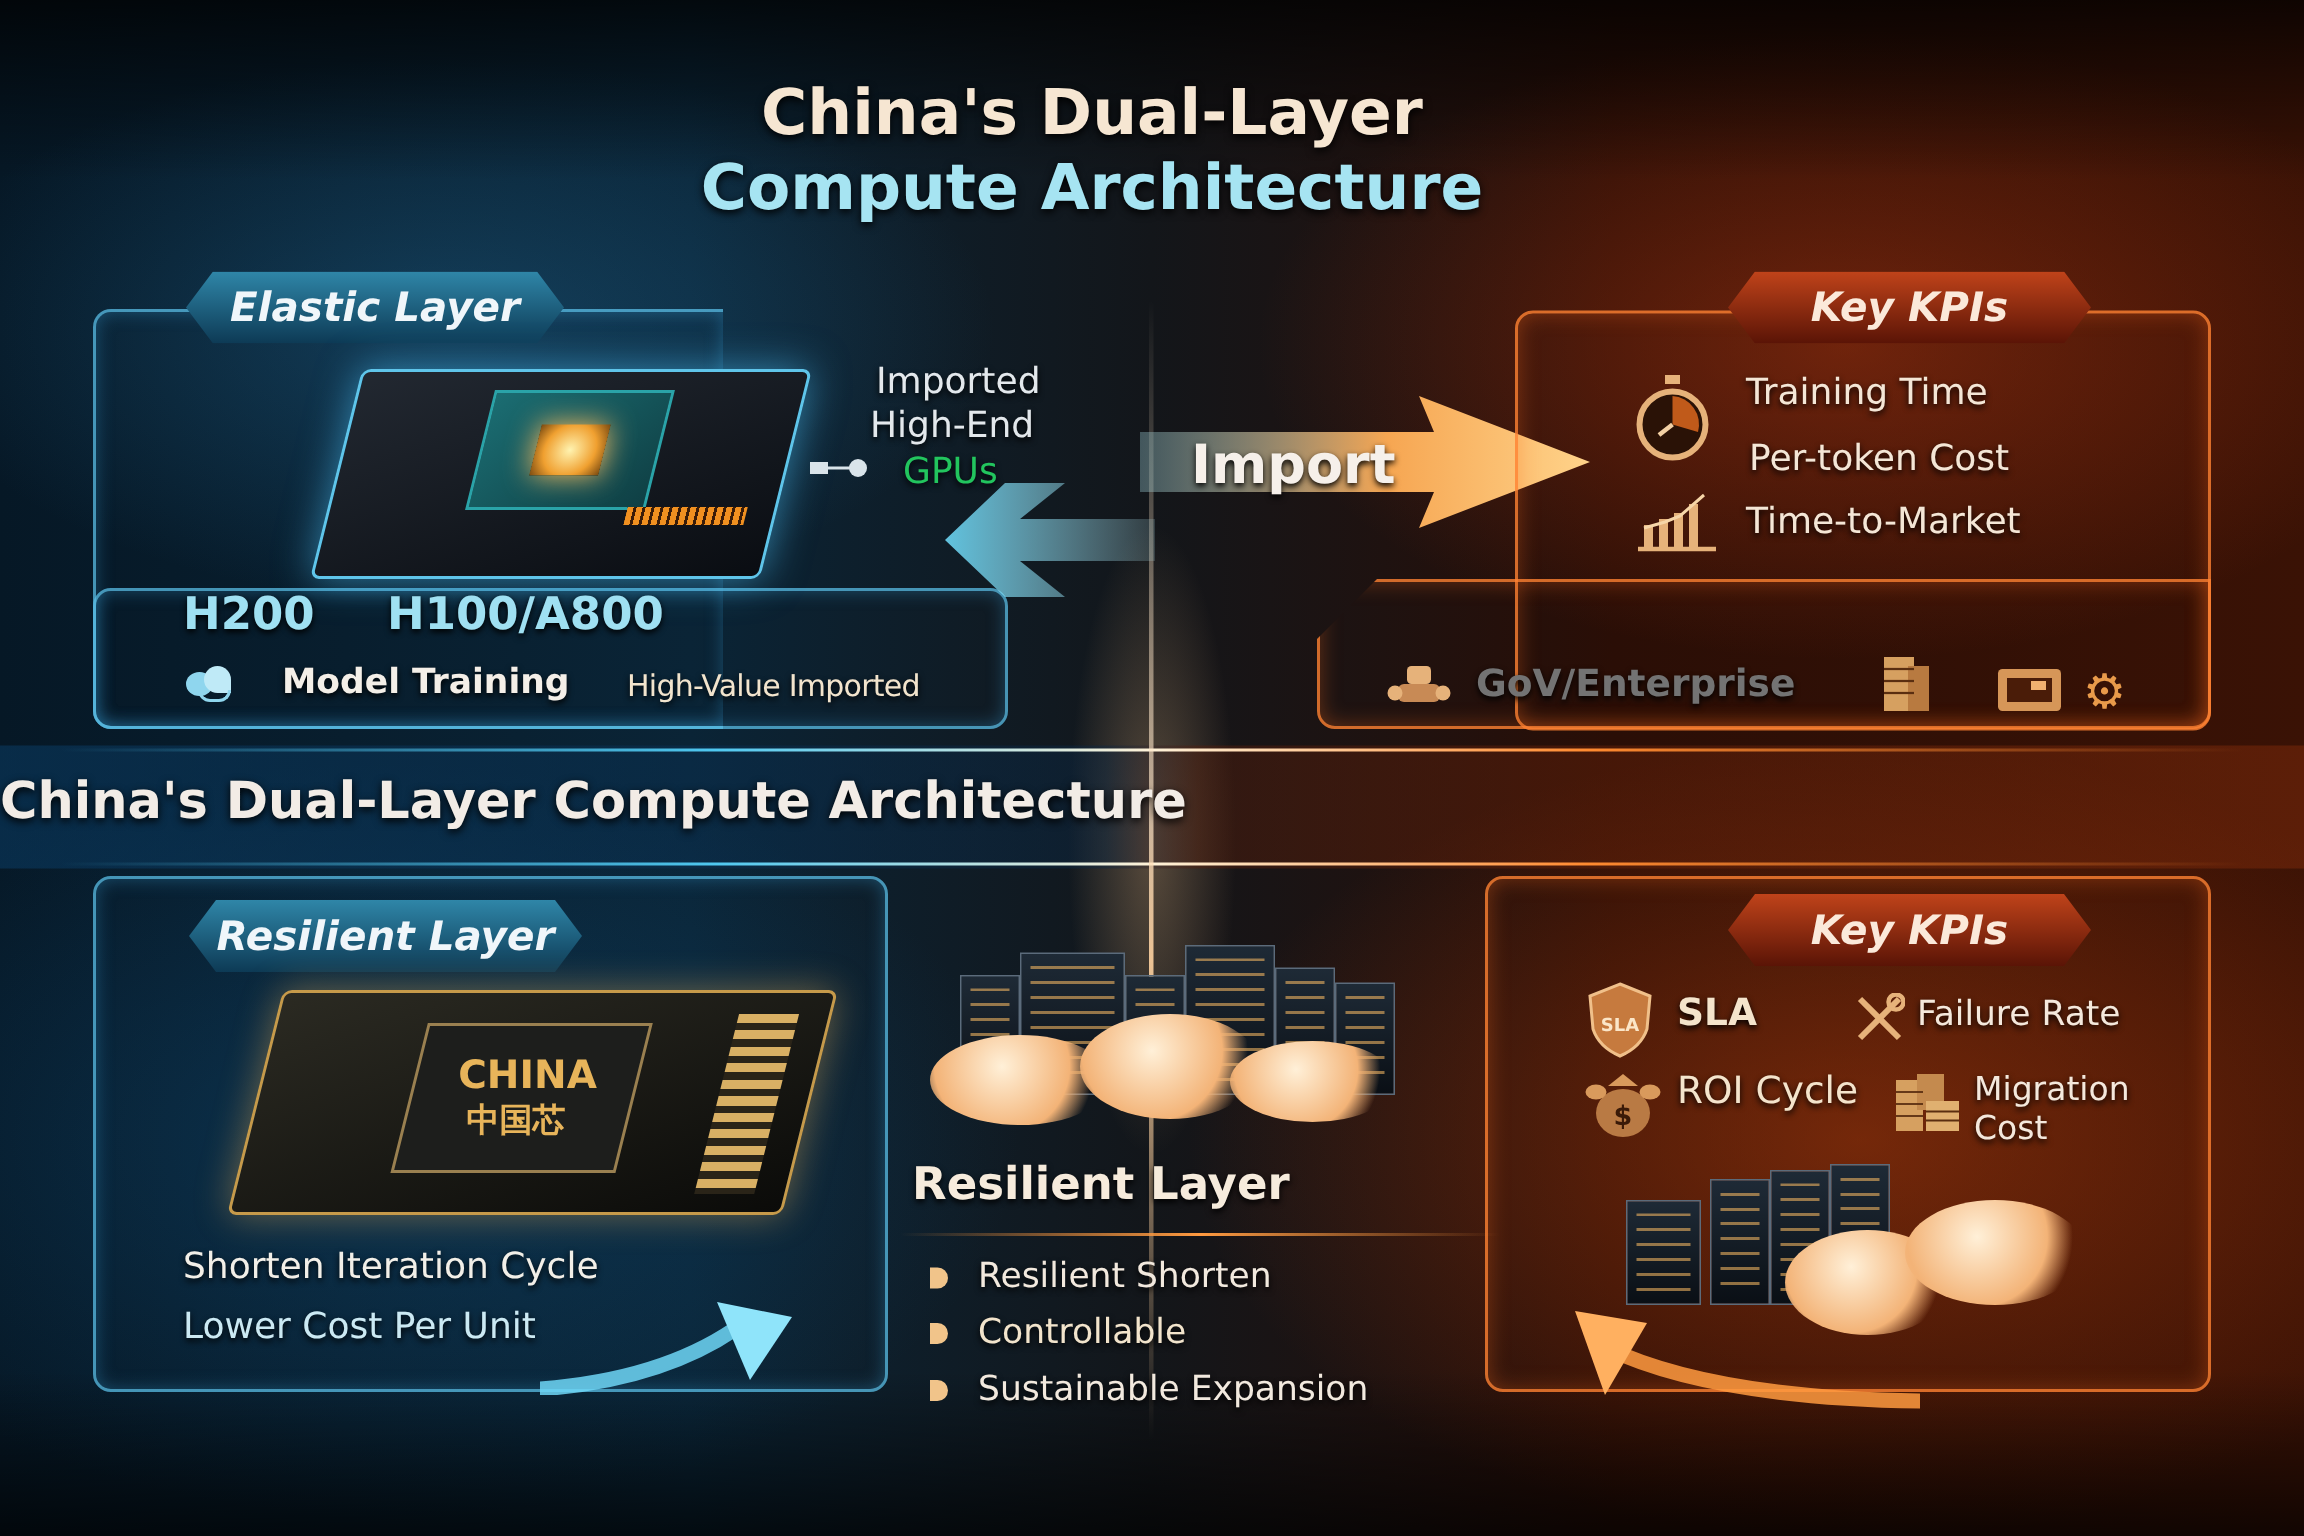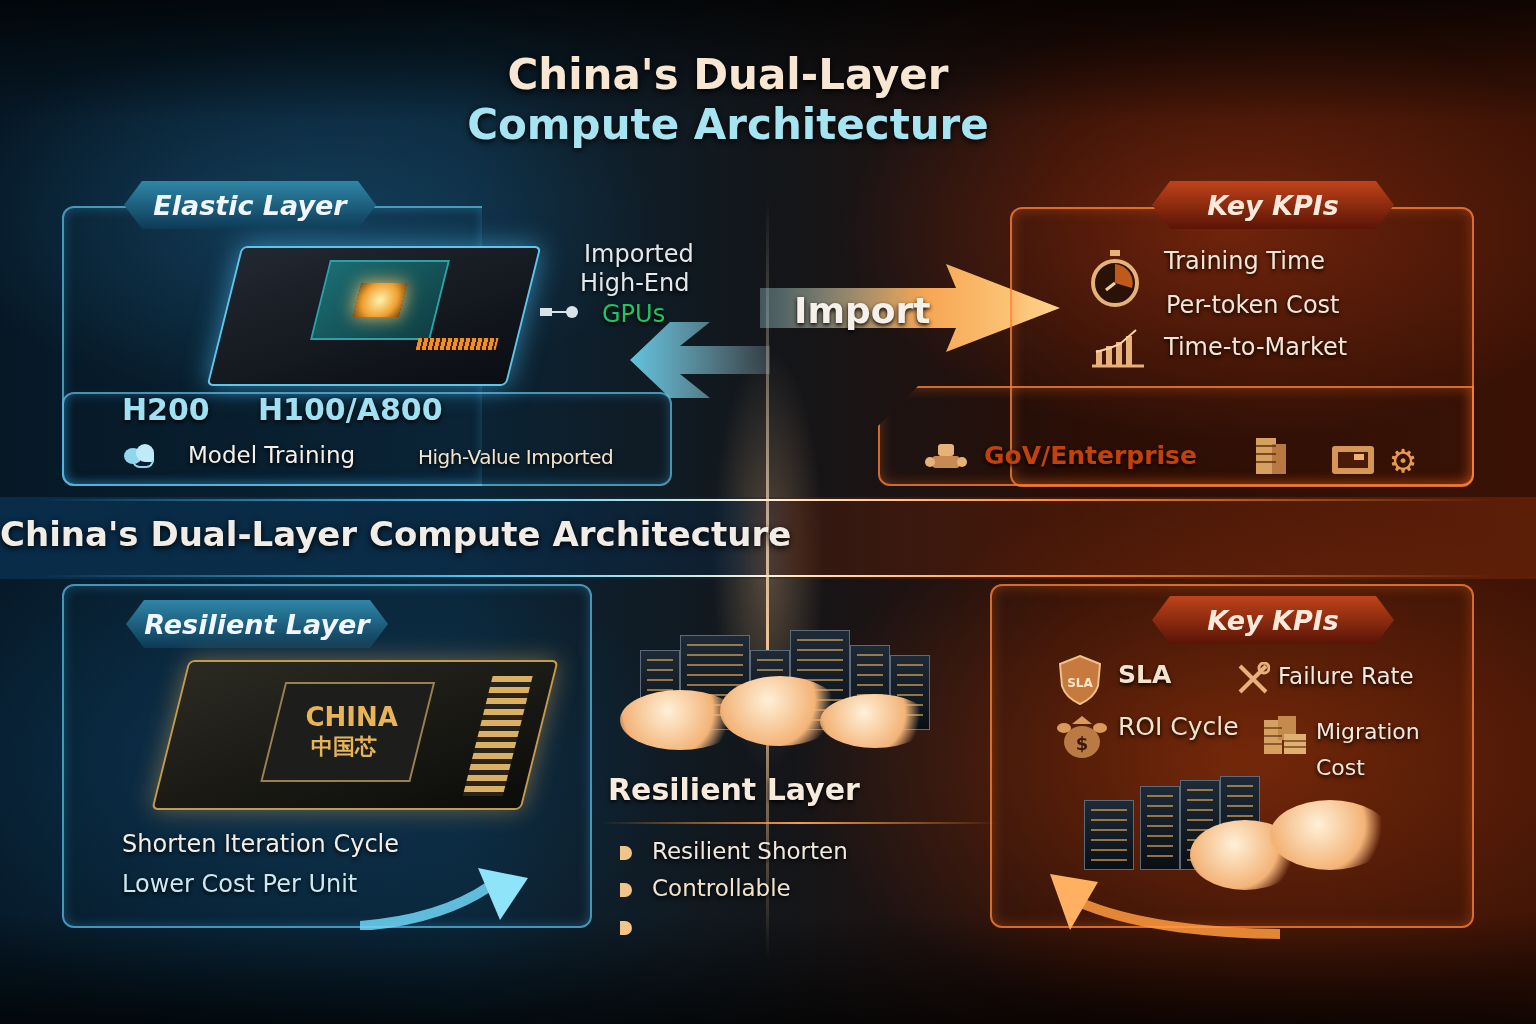--- a/index.html
+++ b/index.html
@@ -102,21 +102,21 @@
 <div class="txt" style="left:602px; top:300px; font-size:24px; color:#22c55e;">GPUs</div>
 
 <div class="txt" style="left:122px; top:392px; font-size:30px; font-weight:bold; color:#9fe0f2;">H200</div>
 <div class="txt" style="left:258px; top:392px; font-size:30px; font-weight:bold; color:#9fe0f2;">H100/A800</div>
 
 <div style="position:absolute; left:124px; top:444px; width:34px; height:26px;">
   <span style="position:absolute; left:0; top:4px; width:18px; height:16px; border-radius:50%; background:#8fd6ee;"></span>
   <span style="position:absolute; left:12px; top:0; width:18px; height:18px; border-radius:50% 50% 0 50%; background:#bfeaf7;"></span>
   <span style="position:absolute; left:8px; top:16px; width:22px; height:8px; border-radius:0 0 12px 12px; border:2px solid #8fd6ee; border-top:none;"></span>
 </div>
-<div class="txt" style="left:188px; top:442px; font-size:23px; font-weight:normal; color:#f4efe8;">Model Training</div>
+<div class="txt" style="left:188px; top:442px; font-size:23px; font-weight:bold; color:#f4efe8;">Model Training</div>
 <div class="txt" style="left:418px; top:445px; font-size:20px; color:#f2e4cd; letter-spacing:-0.5px;">High-Value Imported</div>
 
 <svg class="arrow-shape" style="left:600px; top:320px;" width="170" height="80" viewBox="0 0 170 80">
   <defs>
       <linearGradient id="ga" x1="1" x2="0">
         <stop offset="0" stop-color="#bff4ff" stop-opacity="0.2"></stop>
         <stop offset="1" stop-color="#6fe0ff"></stop>
       </linearGradient>
     </defs>
   <polygon points="170,26 80,26 110,2 70,2 30,40 70,78 110,78 80,54 170,54" fill="url(#ga)" opacity="0.85"></polygon>
@@ -160,21 +160,21 @@
 <div class="txt" style="left:1164px; top:333px; font-size:24px; color:#f4e6d6;">Time-to-Market</div>
 
 <div class="kpi-icon" style="left:924px; top:442px; width:44px; height:30px;">
   <svg width="44" height="30" viewBox="0 0 44 30">
       <rect x="14" y="2" width="16" height="12" rx="3" fill="#e6b27a"></rect>
       <rect x="8" y="14" width="28" height="12" rx="4" fill="#c88a55"></rect>
       <circle cx="6" cy="20" r="5" fill="#e6b27a"></circle>
       <circle cx="38" cy="20" r="5" fill="#e6b27a"></circle>
     </svg>
 </div>
-<div class="txt" style="left:984px; top:441px; font-size:25px; font-weight:bold; color:#c2410c;">GoV/Enterprise</div>
+<div class="txt" style="left:984px; top:441px; font-size:25px; font-weight:bold; color:#737373;">GoV/Enterprise</div>
 <div class="kpi-icon" style="left:1254px; top:436px; width:48px; height:40px;">
   <svg width="48" height="40" viewBox="0 0 48 40">
       <rect x="2" y="2" width="20" height="36" fill="#d6a060"></rect>
       <rect x="18" y="8" width="14" height="30" fill="#b87a40"></rect>
       <g stroke="#5a2e10" stroke-width="1.5">
         <line x1="2" y1="10" x2="22" y2="10"></line>
         <line x1="2" y1="18" x2="22" y2="18"></line>
         <line x1="2" y1="26" x2="22" y2="26"></line>
       </g>
     </svg>
@@ -216,21 +216,21 @@
 </div>
 <div>
   <div class="cloud" style="left:620px; top:690px; width:120px; height:60px;"></div>
   <div class="cloud" style="left:720px; top:676px; width:120px; height:70px;"></div>
   <div class="cloud" style="left:820px; top:694px; width:110px; height:54px;"></div>
 </div>
 <div class="txt" style="left:608px; top:772px; font-size:30px; font-weight:bold; color:#f6ebdc;">Resilient Layer</div>
 <div style="position:absolute; left:600px; top:822px; width:400px; height:2px; background:linear-gradient(90deg, transparent, #ff9a40, transparent);"></div>
 <div class="txt" style="left:620px; top:838px; font-size:23px; color:#f2e9de;"><span class="bullet"></span><span>Resilient Shorten</span></div>
 <div class="txt" style="left:620px; top:875px; font-size:23px; color:#f2e4cc;"><span class="bullet"></span><span>Controllable</span></div>
-<div class="txt" style="left:620px; top:913px; font-size:23px; color:#f2e9de;"><span class="bullet"></span></div>
+<div class="txt" style="left:620px; top:913px; font-size:23px; color:#f2e9de;"><span class="bullet"></span><span>Sustainable Expansion</span></div>
 
 <div class="panel orange" style="left:990px; top:584px; width:484px; height:344px;"></div>
 <div class="hex-label orange" style="left:1152px; top:596px; width:242px;">Key KPIs</div>
 
 <div class="kpi-icon" style="left:1054px; top:654px; width:52px; height:52px;">
   <svg width="52" height="52" viewBox="0 0 52 52">
       <path d="M26 2 L46 10 L44 32 Q40 44 26 50 Q12 44 8 32 L6 10 Z" fill="#c67a3e" stroke="#f0c08a" stroke-width="2"></path>
       <text x="26" y="33" font-size="12" font-weight="bold" text-anchor="middle" fill="#fbe6c8" font-family="DejaVu Sans, sans-serif">SLA</text>
     </svg>
 </div>
@@ -260,21 +260,21 @@
       <rect x="22" y="20" width="22" height="20" fill="#e0b070"></rect>
       <g stroke="#5a2e10" stroke-width="1.2">
         <line x1="2" y1="14" x2="20" y2="14"></line>
         <line x1="2" y1="22" x2="20" y2="22"></line>
         <line x1="2" y1="30" x2="20" y2="30"></line>
         <line x1="22" y1="27" x2="44" y2="27"></line>
         <line x1="22" y1="33" x2="44" y2="33"></line>
       </g>
     </svg>
 </div>
-<div class="txt" style="left:1316px; top:714px; font-size:22px; color:#f4e8dc; line-height:36px; white-space:normal; width:130px;">Migration Cost</div>
+<div class="txt" style="left:1316px; top:714px; font-size:22px; color:#f4e8dc; line-height:26px; white-space:normal; width:130px;">Migration Cost</div>
 
 <div class="servers" style="left:1084px; top:770px; width:180px; height:100px;">
   <div class="rack" style="left:0; width:50px; height:70px;"></div>
   <div class="rack" style="left:56px; width:40px; height:84px;"></div>
   <div class="rack" style="left:96px; width:40px; height:90px;"></div>
   <div class="rack" style="left:136px; width:40px; height:94px;"></div>
 </div>
 <div>
   <div class="cloud" style="left:1190px; top:820px; width:110px; height:70px;"></div>
   <div class="cloud" style="left:1270px; top:800px; width:120px; height:70px;"></div>

